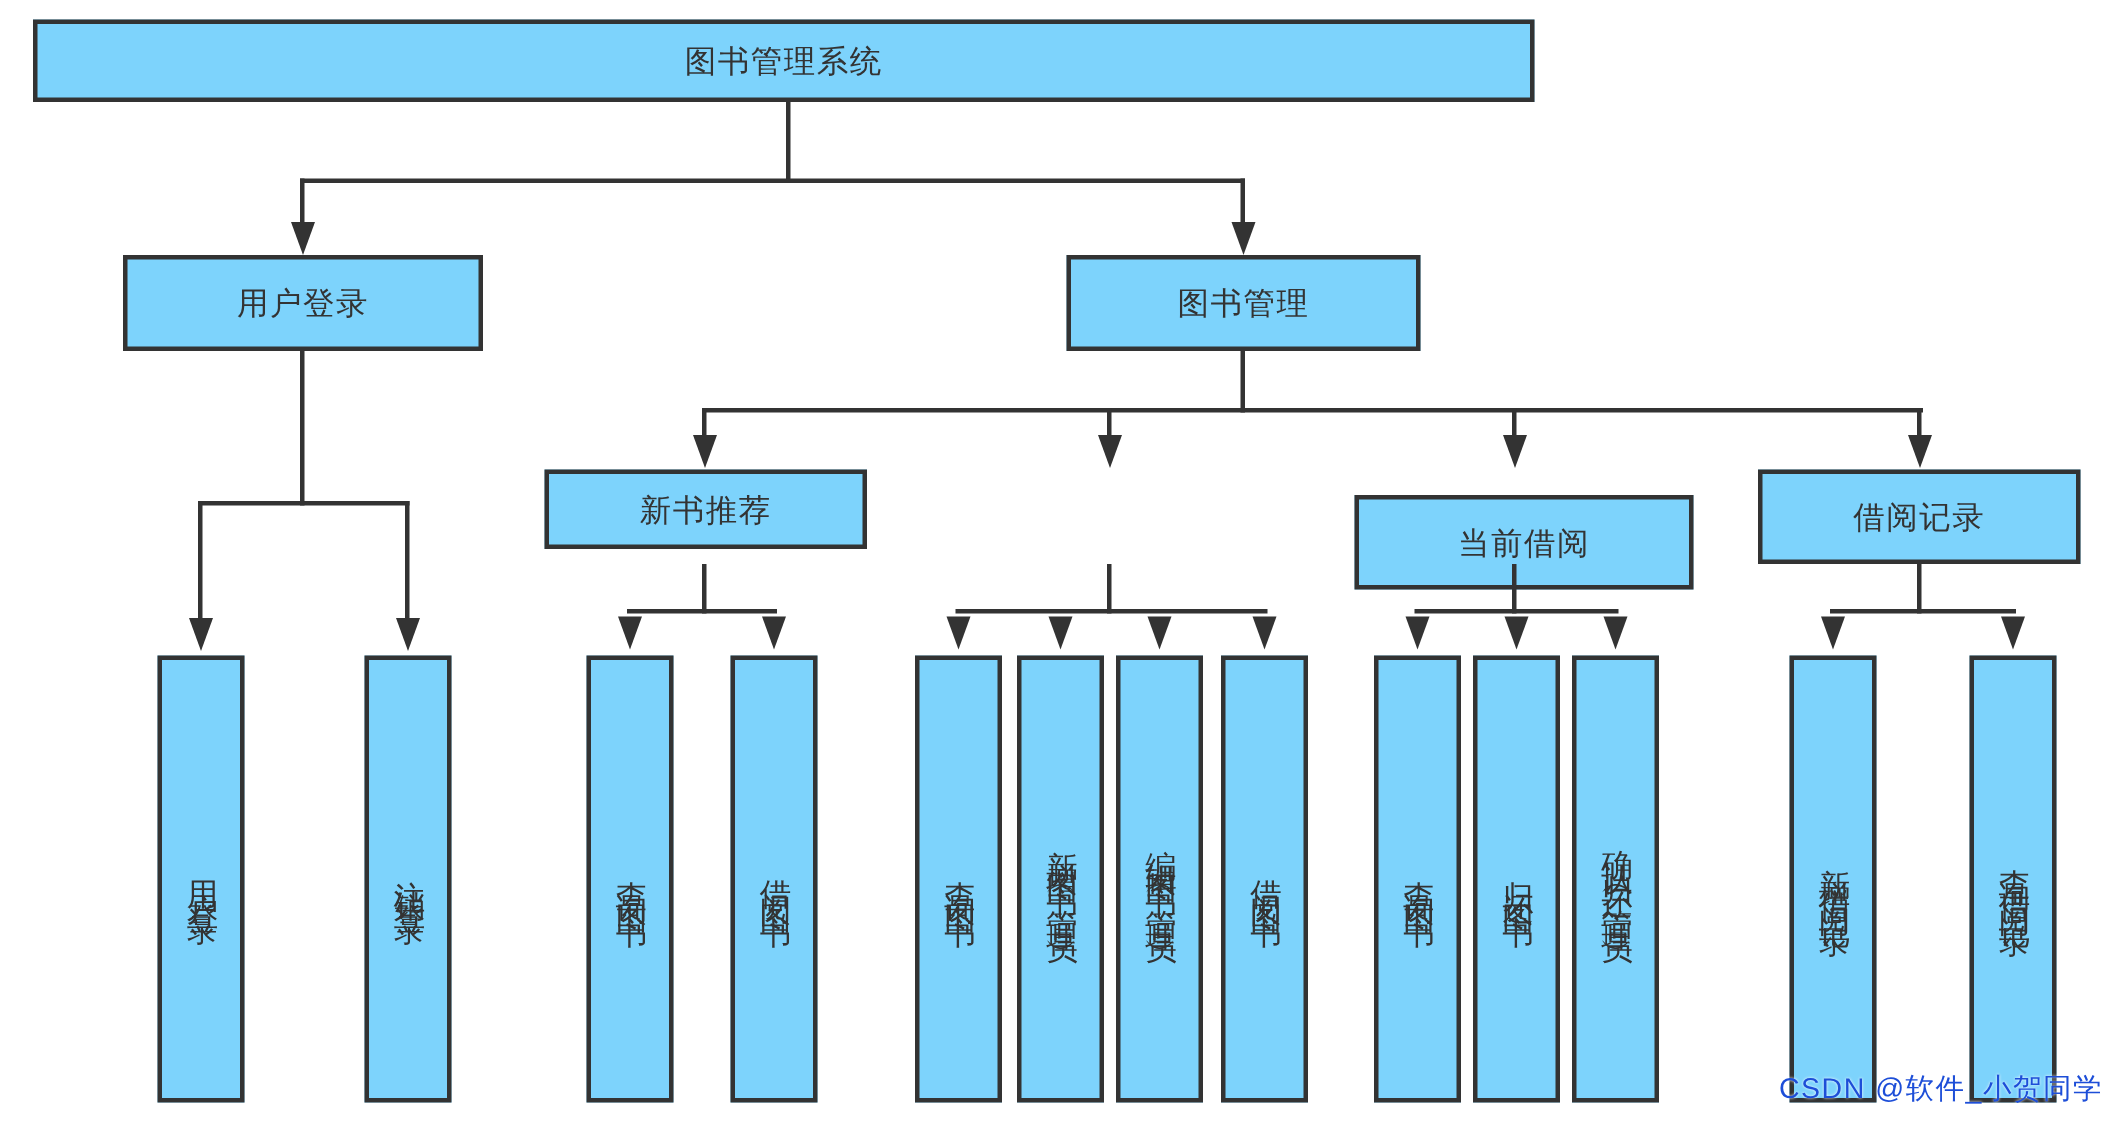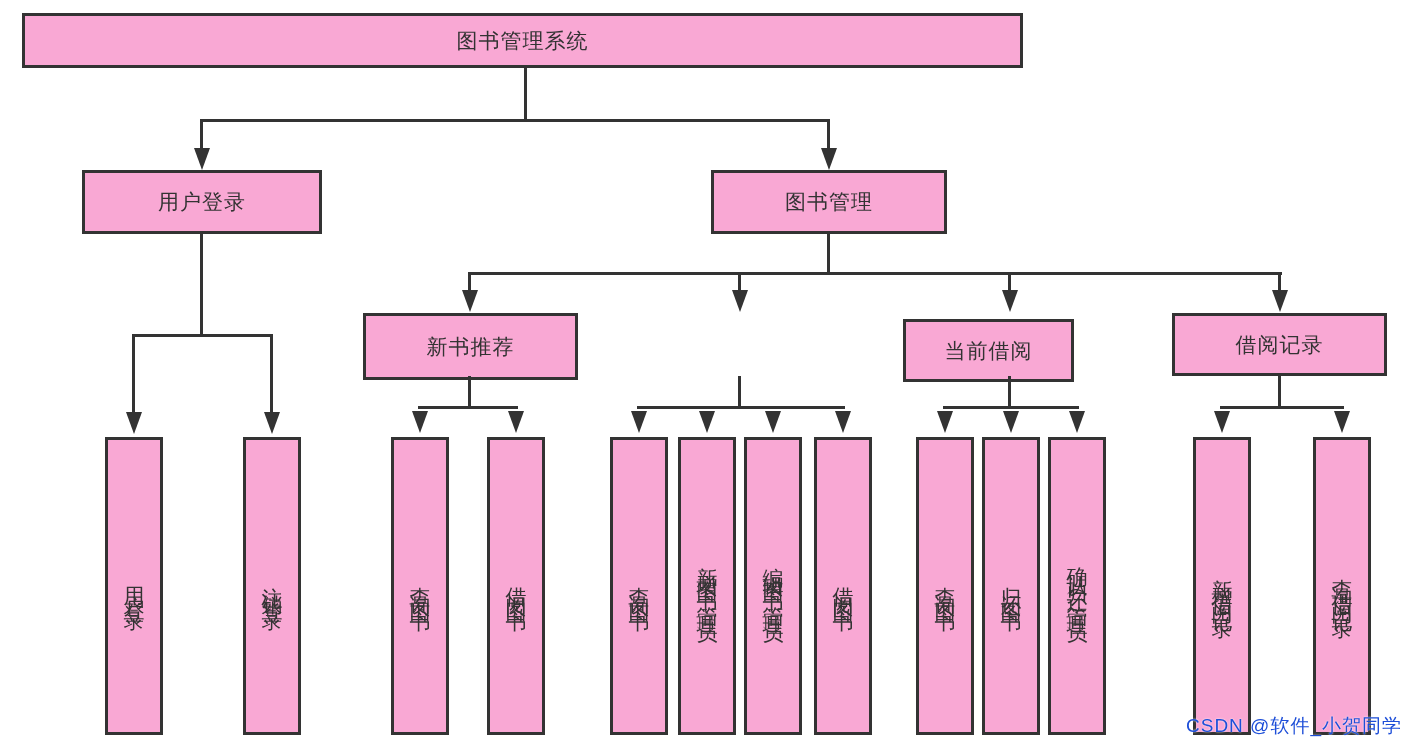--- a/index.html
+++ b/index.html
@@ -8,21 +8,21 @@
     width: 1405px;
     height: 747px;
     background: #ffffff;
     font-family: "Liberation Sans", "DejaVu Sans", sans-serif;
     overflow: hidden;
   }
   .box {
     position: absolute;
     box-sizing: border-box;
     border: 3px solid #333333;
-    background: #f9a8d4;
+    background: #7dd3fc;
     color: #333333;
     display: flex;
     align-items: center;
     justify-content: center;
   }
   .hbox { font-size: 21px; letter-spacing: 1px; }
   .hbox.root { font-size: 21px; }
   .vbox {
     font-size: 21px;
     letter-spacing: 8px;
@@ -87,24 +87,24 @@
   <div class="hline" style="left:468px; top:272px; width:814px;"></div>
   <div class="vline" style="left:468px; top:272px; height:20px;"></div>
   <div class="vline" style="left:738px; top:272px; height:20px;"></div>
   <div class="vline" style="left:1008px; top:272px; height:20px;"></div>
   <div class="vline" style="left:1278px; top:272px; height:20px;"></div>
   <div class="arrow" style="left:462px; top:290px;"></div>
   <div class="arrow" style="left:732px; top:290px;"></div>
   <div class="arrow" style="left:1002px; top:290px;"></div>
   <div class="arrow" style="left:1272px; top:290px;"></div>
 
-  <div class="box hbox" style="left:363px; top:313px; width:215px; height:67px;">
+  <div class="box hbox" style="left:363px; top:313px; width:215px; height:53px;">
     <span>新书推荐</span>
   </div>
-  <div class="box hbox" style="left:903px; top:319px; width:171px; height:63px;">
+  <div class="box hbox" style="left:903px; top:330px; width:226px; height:63px;">
     <span>当前借阅</span>
   </div>
   <div class="box hbox" style="left:1172px; top:313px; width:215px; height:63px;">
     <span>借阅记录</span>
   </div>
 
   <div class="vline" style="left:468px; top:376px; height:33px;"></div>
   <div class="hline" style="left:418px; top:406px; width:100px;"></div>
   <div class="arrow" style="left:412px; top:411px;"></div>
   <div class="arrow" style="left:508px; top:411px;"></div>

